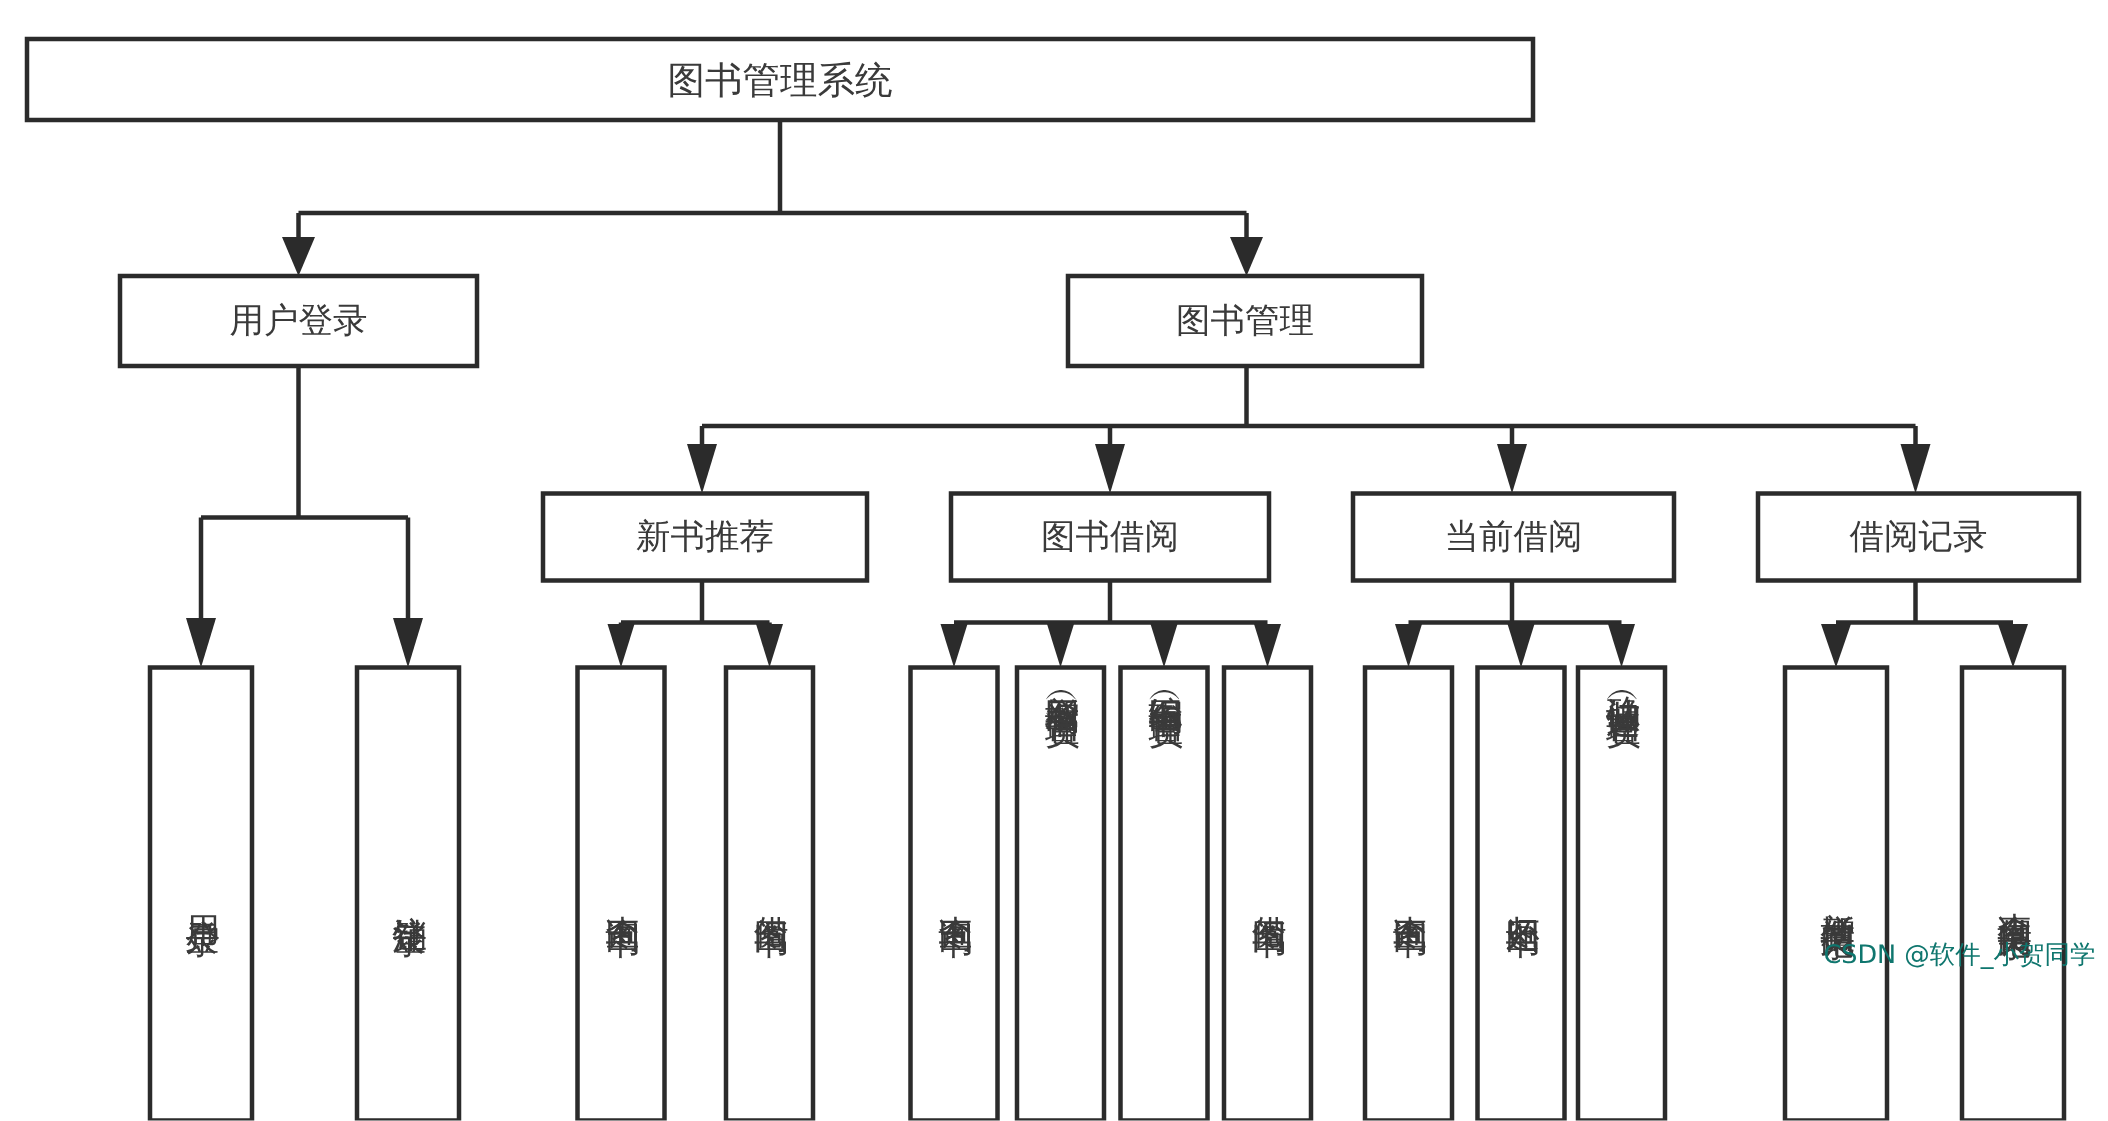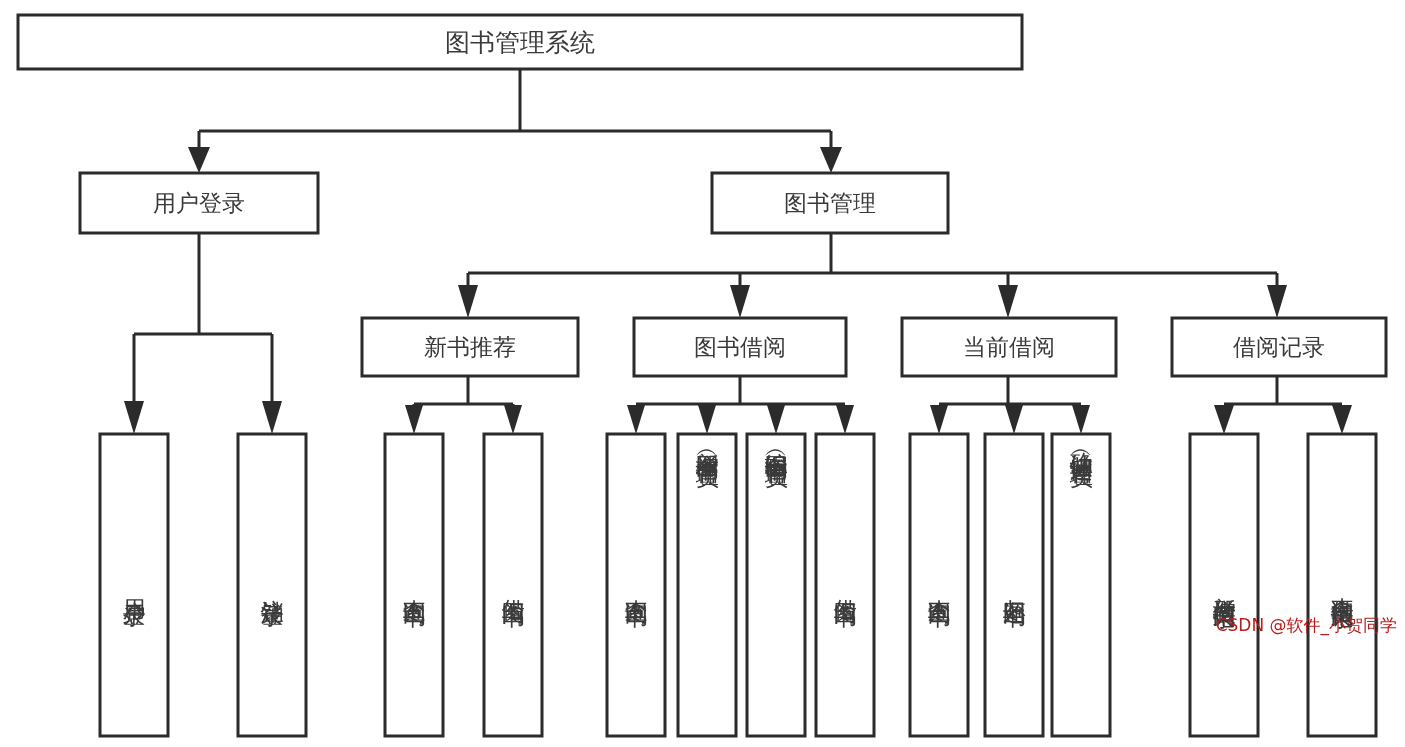--- a/index.html
+++ b/index.html
@@ -10,21 +10,21 @@
   body {
     width: 1405px;
     height: 747px;
     position: relative;
     font-family: "DejaVu Sans", "Liberation Sans", sans-serif;
     overflow: hidden;
   }
   #diagram-root {
     position: absolute;
     left: 0;
-    top: 1px;
+    top: 12px;
     width: 1405px;
     height: 640px;
   }
   svg#flow-svg {
     display: block;
     width: 1405px;
     height: 747px;
   }
   .node-box {
     fill: #ffffff;
@@ -68,21 +68,21 @@
     color: #3a3a3a;
     white-space: nowrap;
     text-align: center;
   }
   #watermark {
     position: absolute;
     right: 8px;
     bottom: 4px;
     font-family: "DejaVu Sans", "Liberation Sans", sans-serif;
     font-size: 17px;
-    color: #b91c1c;
+    color: #0f766e;
     white-space: nowrap;
     pointer-events: none;
   }
 </style>
 </head>
 <body>
 
 <div id="diagram-root">
 
   <svg id="flow-svg" viewBox="0 0 1405 747">

